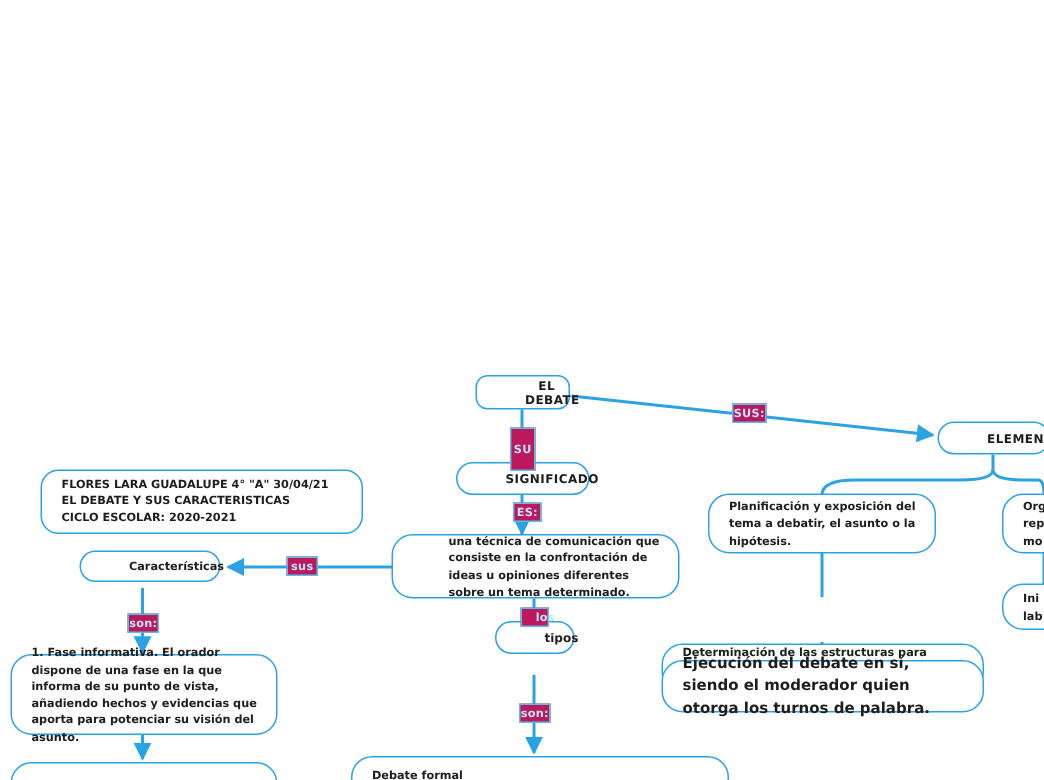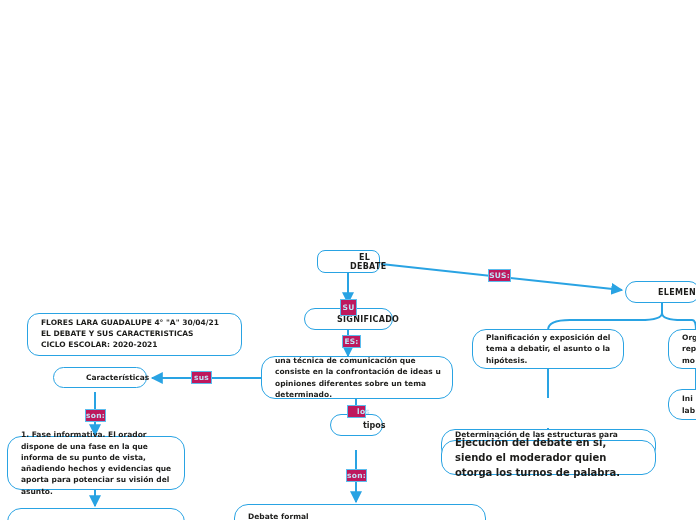--- a/index.html
+++ b/index.html
@@ -118,21 +118,21 @@
   <div class="node pad-l" style="left:27px; top:313px; width:215px; height:43px; font-size:7.5px; line-height:1.45; border-radius:12px; white-space:pre-line;">
     <span class="txt">FLORES LARA GUADALUPE 4° "A" 30/04/21
 EL DEBATE Y SUS CARACTERISTICAS
 CICLO ESCOLAR: 2020-2021</span>
   </div>
 
   <div class="node centered pad-c" style="left:304px; top:308px; width:89px; height:22px; font-size:8px; border-radius:11px; letter-spacing:0.3px;">
     <span class="txt">SIGNIFICADO</span>
   </div>
 
-  <div class="node pad-l" style="left:261px; top:356px; width:192px; height:43px; font-size:7.5px; line-height:1.5; border-radius:14px;">
+  <div class="node pad-l" style="left:261px; top:356px; width:192px; height:43px; font-size:7.5px; line-height:1.5; border-radius:14px;padding-left:24px;">
     <span class="txt">una técnica de comunicación que consiste en la confrontación de ideas u opiniones diferentes sobre un tema determinado.</span>
   </div>
 
   <div class="node centered pad-c" style="left:330px; top:414px; width:53px; height:22px; font-size:8px; border-radius:11px;">
     <span class="txt">tipos</span>
   </div>
 
   <div class="node pad-l" style="left:234px; top:504px; width:252px; height:40px; font-size:7.5px; line-height:1.5; border-radius:14px; align-items:flex-start; padding-top:6px;">
     <span class="txt">Debate formal</span>
   </div>
@@ -169,21 +169,21 @@
     <span class="txt">Org
 rep
 mo</span>
   </div>
 
   <div class="node pad-l" style="left:668px; top:389px; width:60px; height:31px; font-size:7.5px; line-height:1.5; border-radius:14px; white-space:pre-line;">
     <span class="txt">Ini
 lab</span>
   </div>
 
-  <div class="tag" style="left:340px; top:299px; width:17px; height:17px;">
+  <div class="tag" style="left:340px; top:285px; width:17px; height:29px;">
     <span>SU</span>
   </div>
 
   <div class="tag" style="left:342px; top:335px; width:19px; height:13px;">
     <span>ES:</span>
   </div>
 
   <div class="tag" style="left:347px; top:405px; width:19px; height:13px;padding-left:14px;">
     <span>los</span>
   </div>

